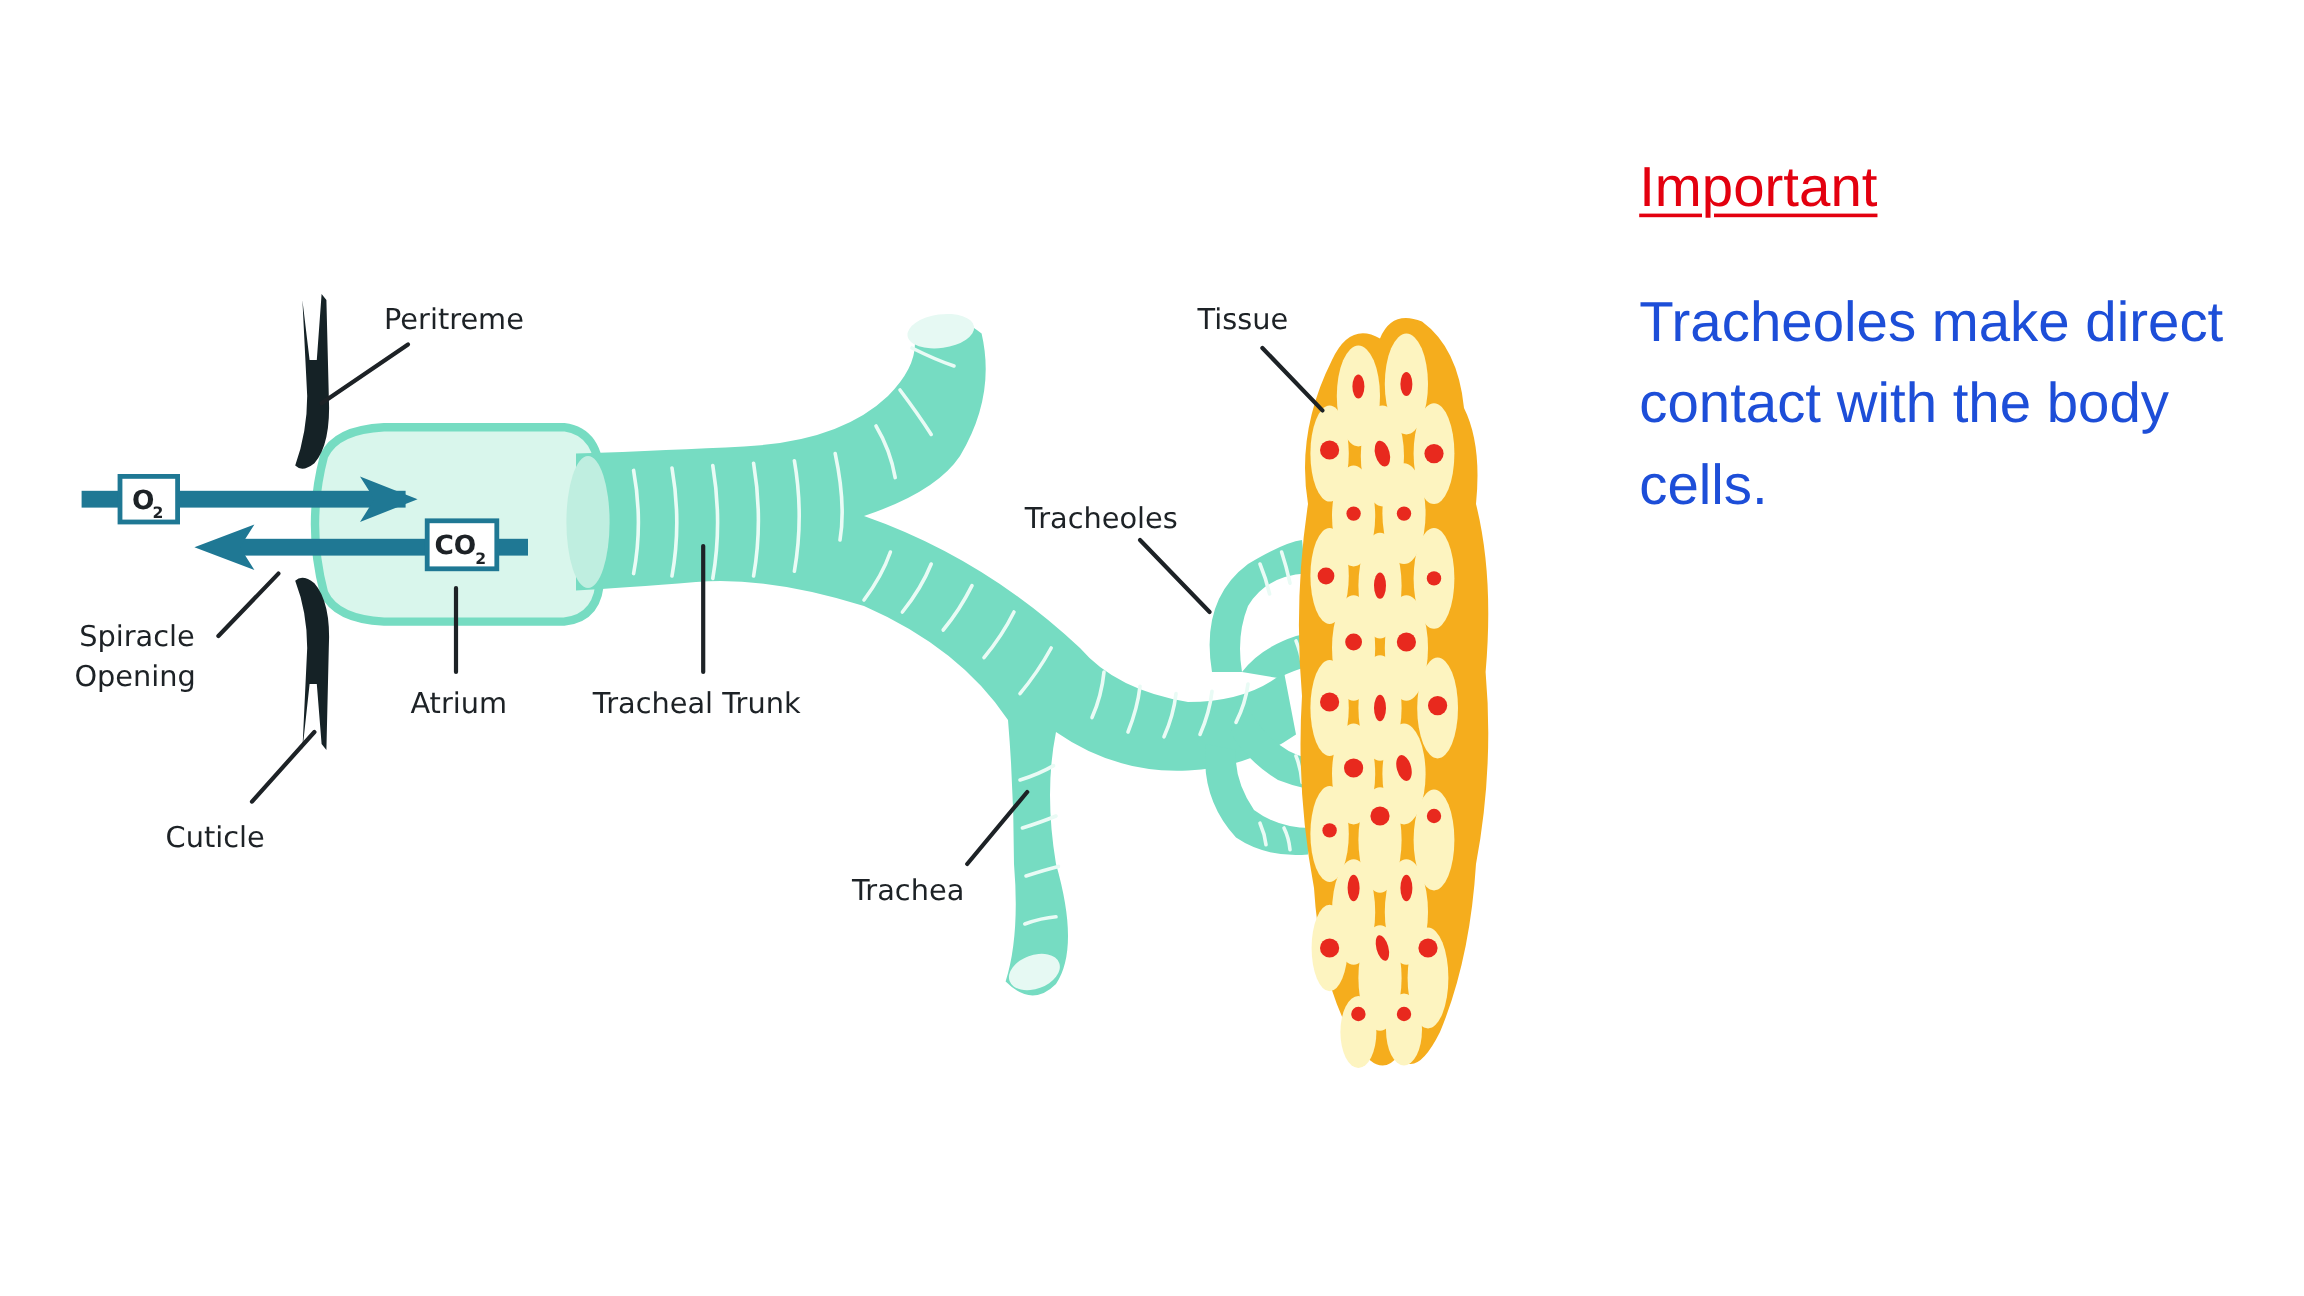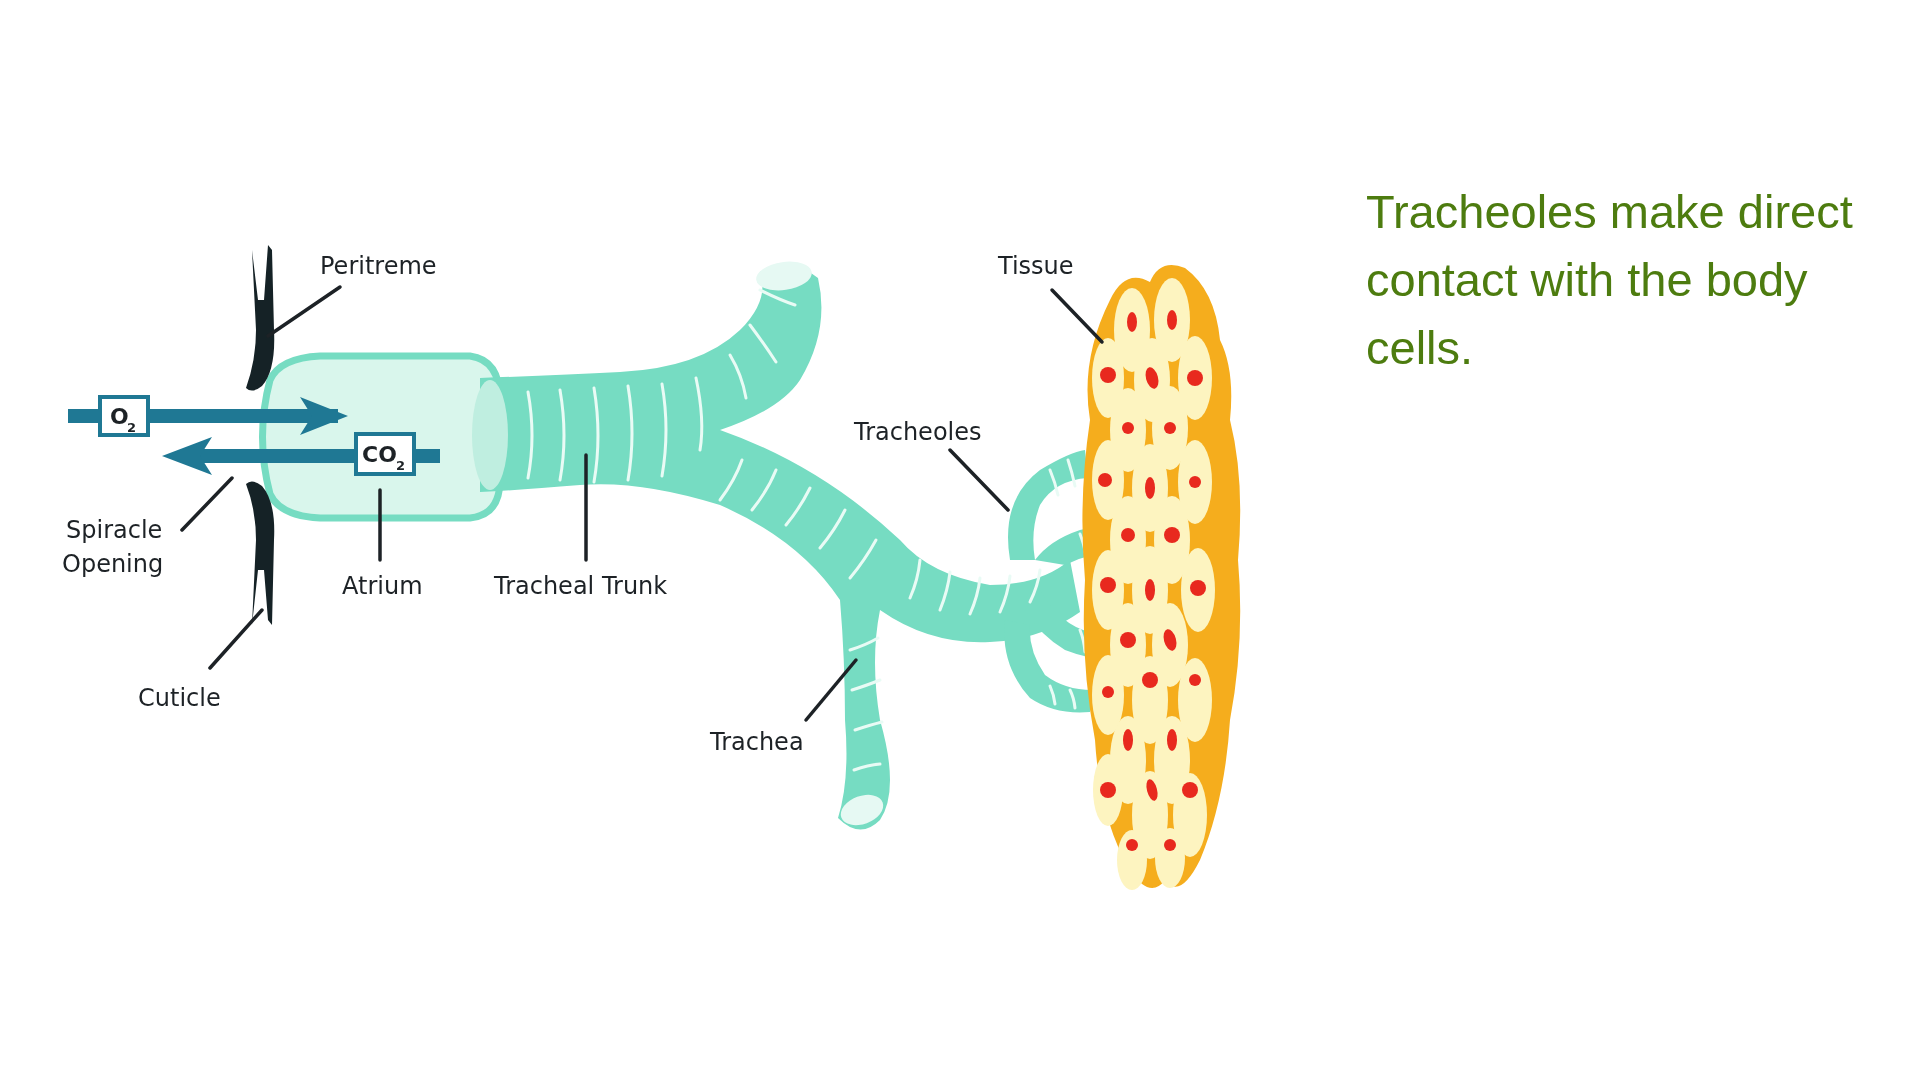--- a/index.html
+++ b/index.html
@@ -5,21 +5,21 @@
   html, body { margin: 0; padding: 0; background: #ffffff; }
   body { width: 1920px; height: 1080px; position: relative; overflow: hidden; font-family: "DejaVu Sans", sans-serif; }
   #diagram { position: absolute; left: 0; top: 0; width: 1920px; height: 1080px; }
   .lbl { font-family: "DejaVu Sans", sans-serif; font-size: 24px; fill: #1d2226; }
   .box-txt { font-family: "DejaVu Sans", sans-serif; font-weight: bold; font-size: 22px; fill: #1d2226; }
   .sub-txt { font-family: "DejaVu Sans", sans-serif; font-weight: bold; font-size: 13px; fill: #1d2226; }
   .leader { stroke: #1d2226; stroke-width: 3.5; stroke-linecap: round; fill: none; }
   .ring { stroke: #e9fbf5; stroke-width: 3; fill: none; stroke-linecap: round; }
   #note { position: absolute; left: 1366px; top: 128px; width: 520px; font-family: "Liberation Sans", sans-serif; }
   #note-title { display: inline-block; color: #e3000f; font-size: 47px; text-decoration: underline; text-decoration-thickness: 3px; text-underline-offset: 6px; line-height: 1.2; }
-  #note-body { margin-top: 50px; color: #4d7c0f; font-size: 47px; line-height: 68px; }
+  #note-body { margin-top: 50px; color: #1d4ed8; font-size: 47px; line-height: 68px; }
 </style>
 </head>
 <body>
 
 <svg id="diagram" viewBox="0 0 1920 1080" xmlns="http://www.w3.org/2000/svg">
 
   <g>
     <path d="M270,380 Q280,358 320,356 L470,356 Q500,360 500,400 L500,480 Q500,515 470,518 L320,518 Q280,516 270,494 Q255,437 270,380 Z" fill="#d9f6ec" stroke="#76dcc2" stroke-width="7"></path>
   </g>
 
@@ -173,14 +173,15 @@
     <text class="lbl" x="138" y="706">Cuticle</text>
     <text class="lbl" x="342" y="594">Atrium</text>
     <text class="lbl" x="494" y="594">Tracheal Trunk</text>
     <text class="lbl" x="710" y="750">Trachea</text>
     <text class="lbl" x="854" y="440">Tracheoles</text>
     <text class="lbl" x="998" y="274">Tissue</text>
   </g>
 </svg>
 
 <div id="note">
+  <div id="note-title">Important</div>
   <div id="note-body">Tracheoles make direct contact with the body cells.</div>
 </div>
 
 </body></html>

